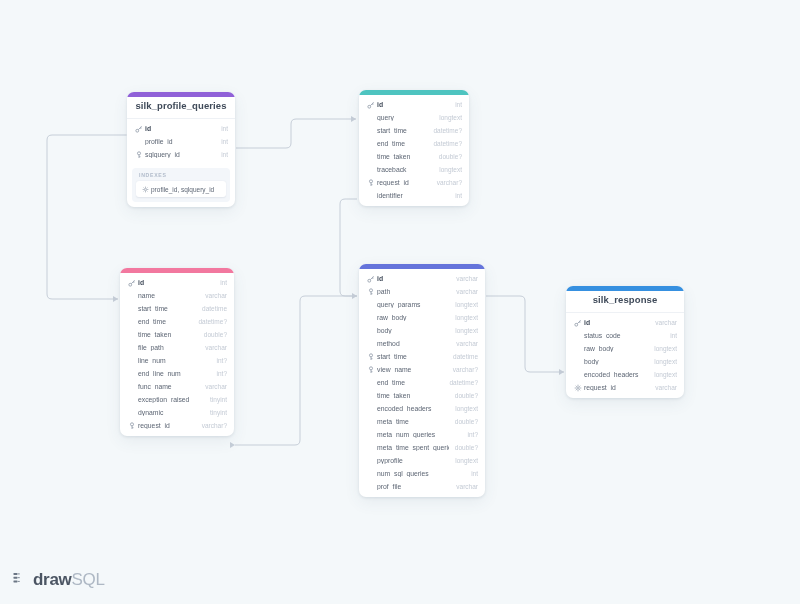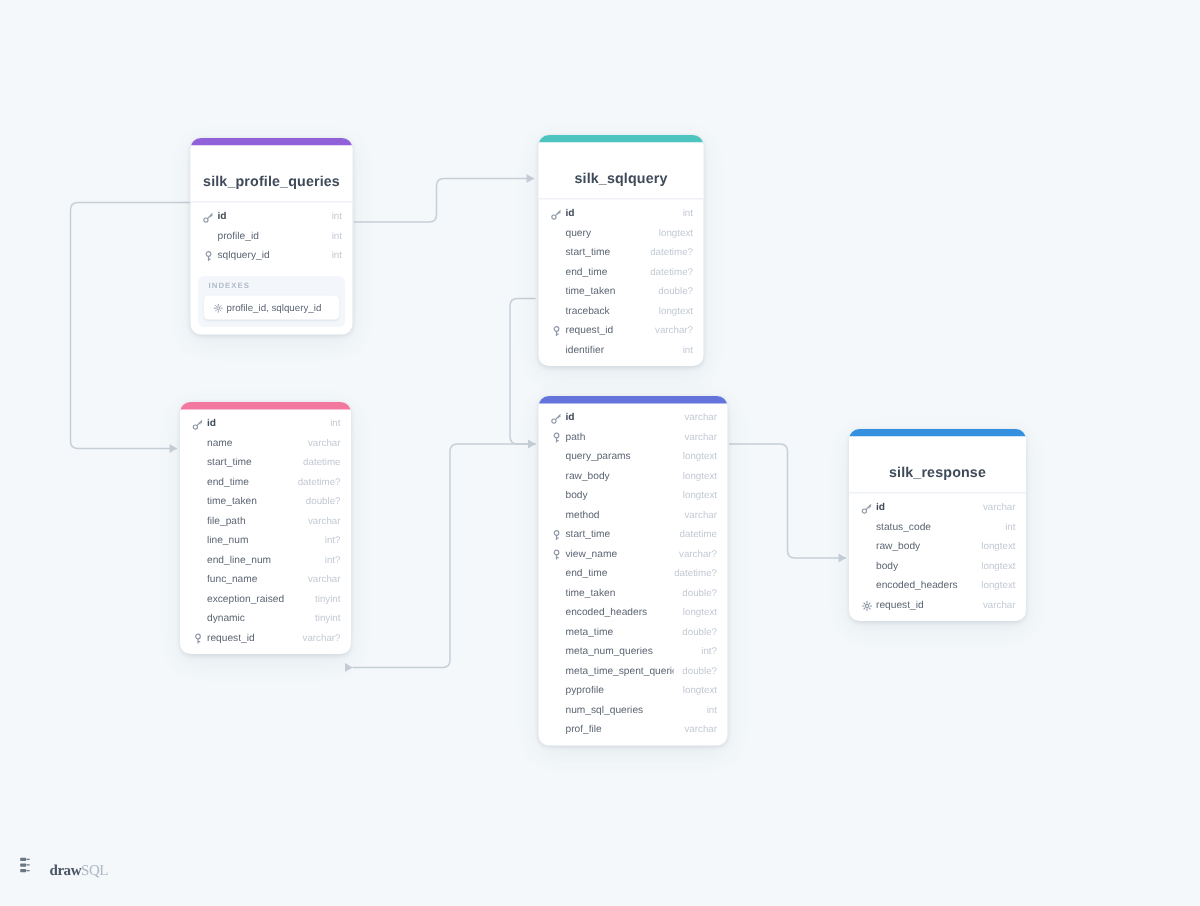--- a/index.html
+++ b/index.html
@@ -41,21 +41,21 @@
   .accent-bar {
     height: 5px;
     width: 100%;
     border-radius: 7px 7px 0 0;
   }
   .table-title {
     text-align: center;
     font-size: 9.5px;
     font-weight: bold;
     color: #3f4a59;
-    padding: 19px 4px 7px 4px;
+    padding: 3px 4px 7px 4px;
     letter-spacing: 0.1px;
     border-bottom: 1px solid #eef1f5;
     background: #fff;
   }
   .cols {
     padding: 3px 0 4px 0;
   }
   .col-row {
     display: flex;
     align-items: center;
@@ -123,23 +123,23 @@
   
   #logo {
     position: absolute;
     left: 13px;
     top: 570px;
     display: flex;
     align-items: center;
     gap: 5px;
   }
   .logo-word {
-    font-size: 10px;
+    font-size: 17px;
     letter-spacing: -0.3px;
-    font-family: Liberation Serif, serif;
+    font-family: Liberation Sans, sans-serif;
   }
   .logo-draw { color: #4b5563; font-weight: bold; }
   .logo-sql { color: #aeb8c4; font-weight: normal; }
 </style>
 </head>
 <body>
 
 <div id="canvas">
 
   <svg id="wires" viewBox="0 0 800 604" xmlns="http://www.w3.org/2000/svg">
@@ -210,21 +210,20 @@
               </g>
             </svg>
         </span>
         <span class="idx-txt">profile_id, sqlquery_id</span>
       </div>
     </div>
   </div>
 
   <div class="table-card" style="left:359px; top:90px; width:110px;">
     <div class="accent-bar" style="background:#4ec4c0;"></div>
-    <div class="table-title">silk_sqlquery</div>
     <div class="cols">
       <div class="col-row pk">
         <span class="key-slot">
           <svg width="8" height="8" viewBox="0 0 12 12">
               <g fill="none" stroke="#8f99a8" stroke-width="1.2">
                 <circle cx="3.4" cy="8.6" r="2.1"></circle>
                 <path d="M4.9,7.1 L10,2 M8.6,3.4 L9.9,4.6 M7.4,4.6 L8.5,5.7"></path>
               </g>
             </svg>
         </span>

